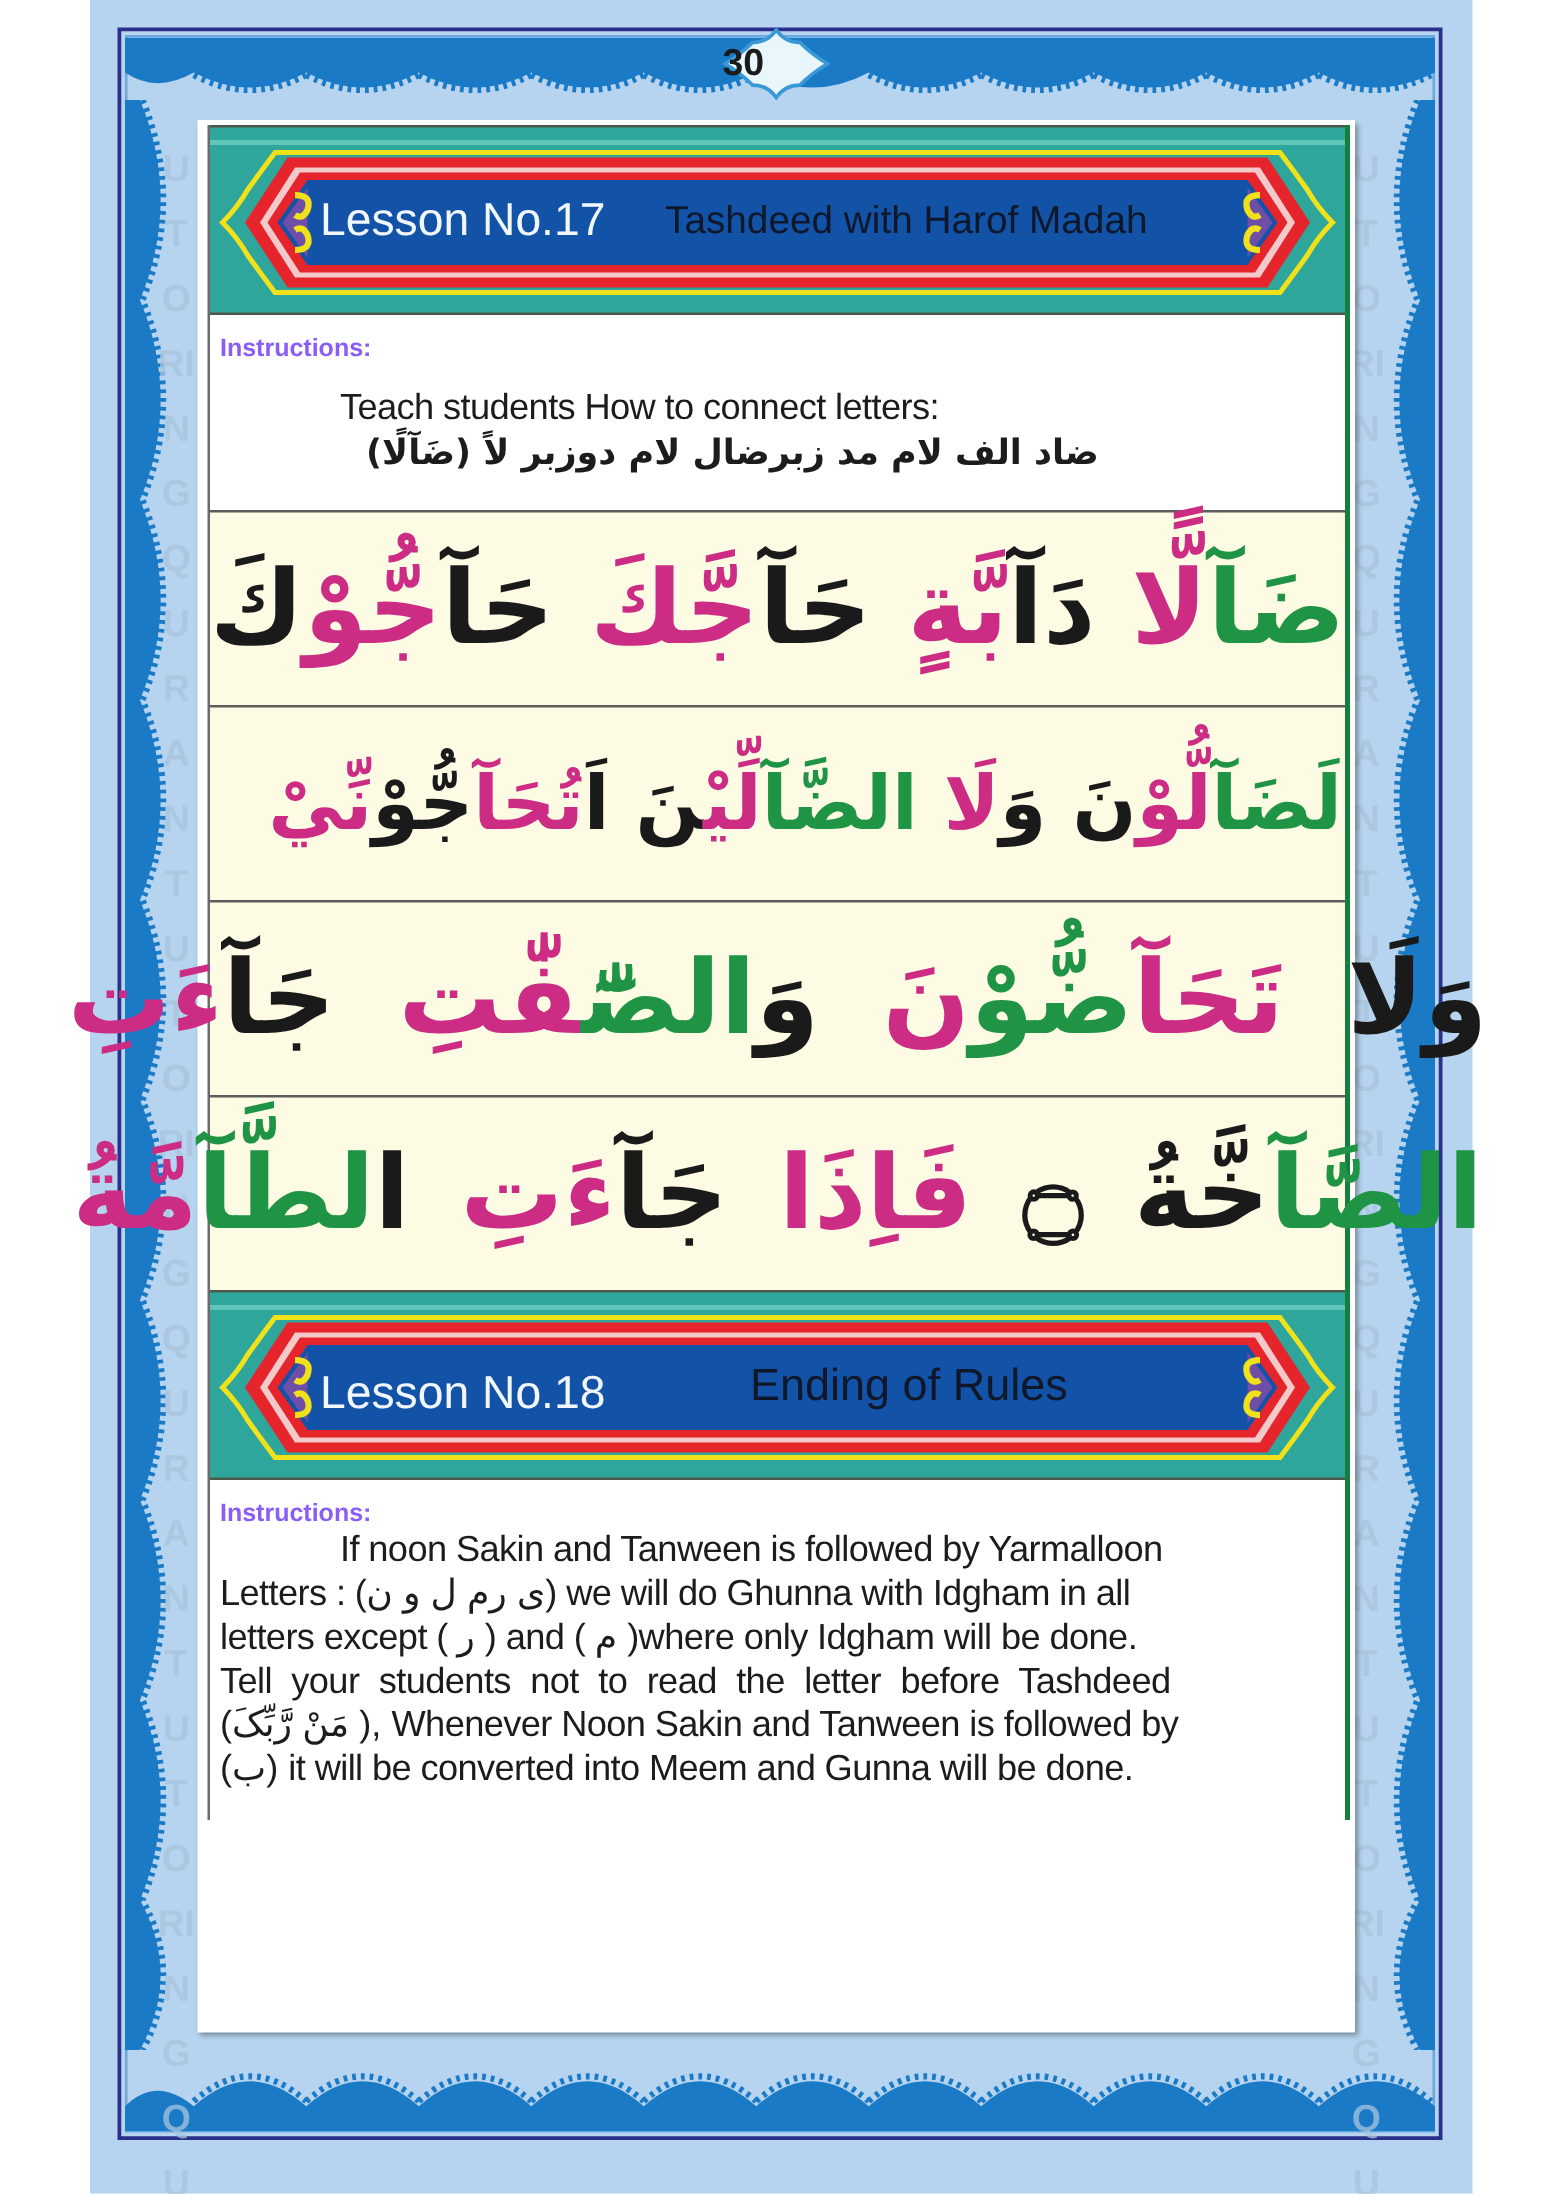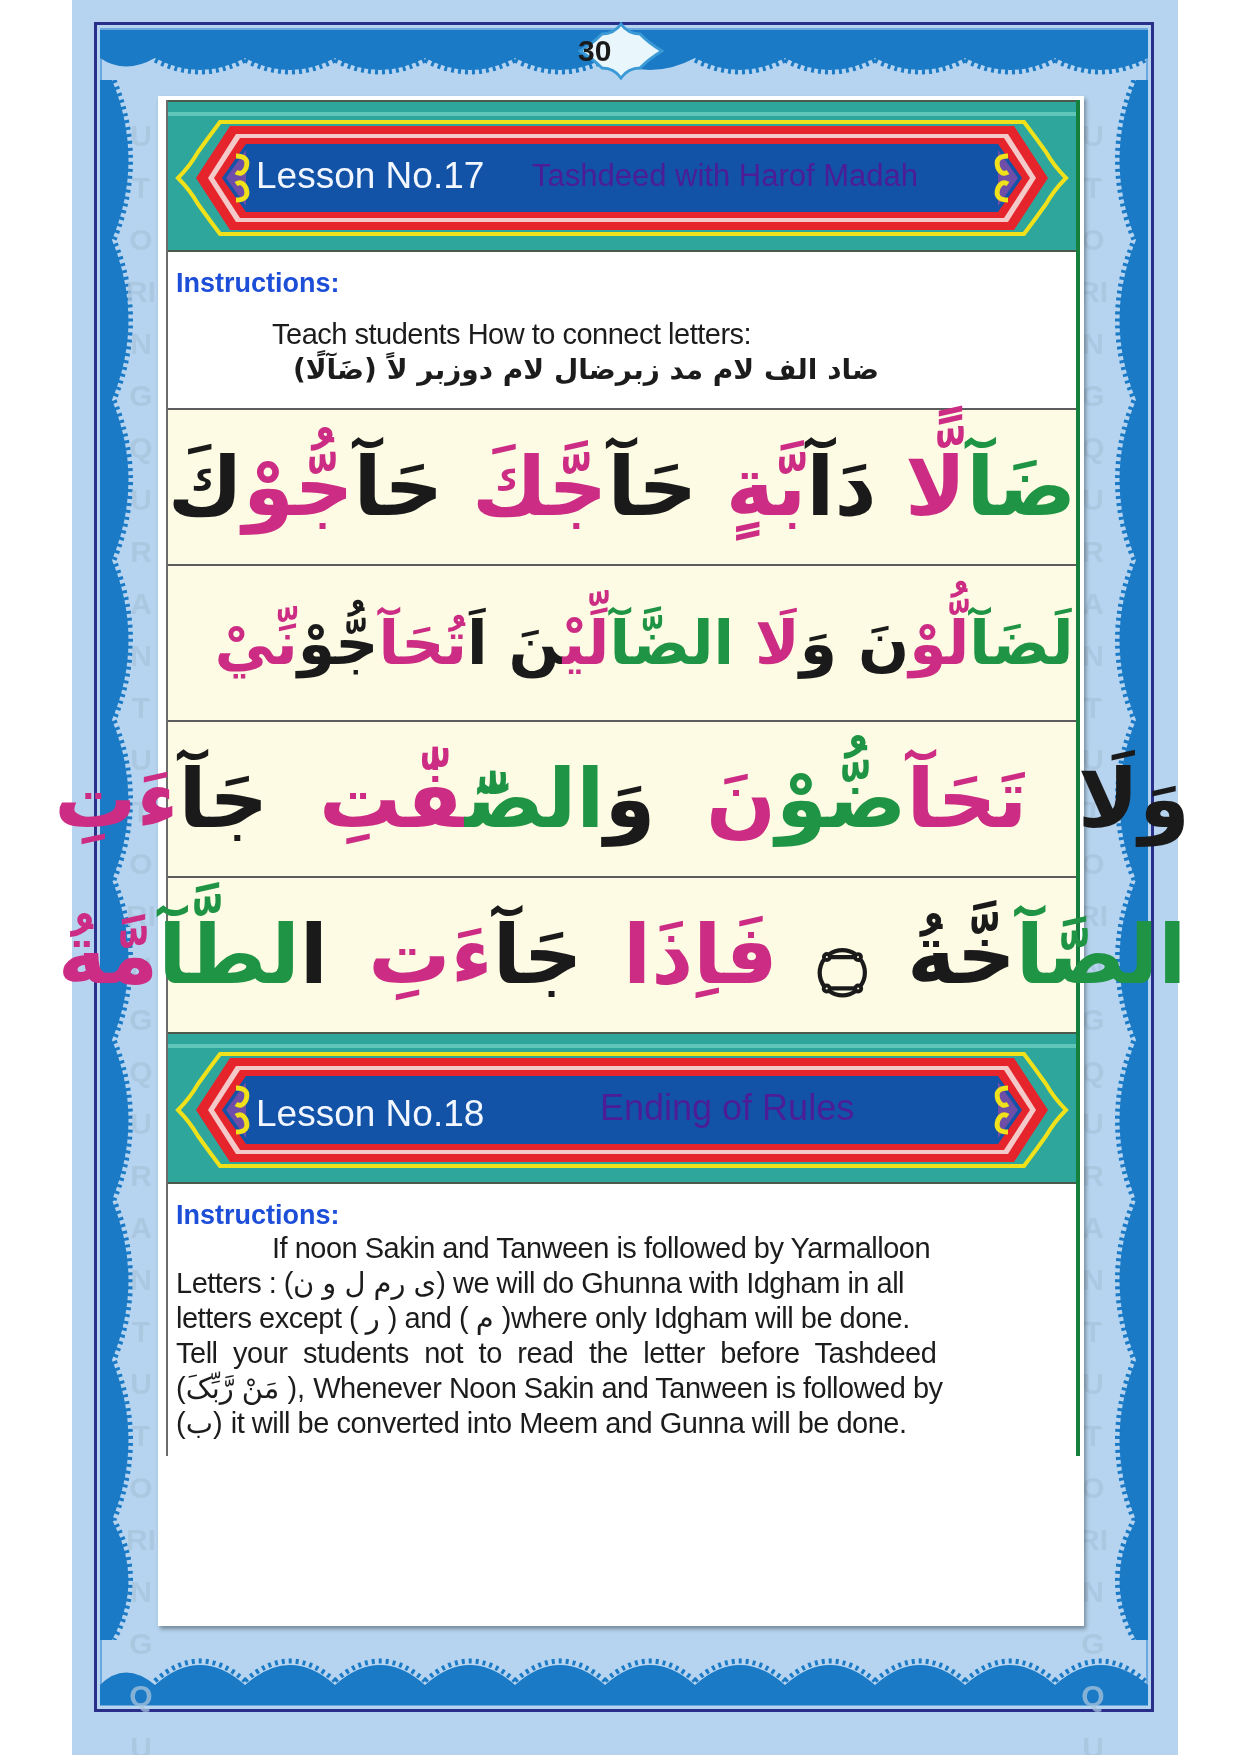--- a/index.html
+++ b/index.html
@@ -32,25 +32,25 @@
 
   
   .panel { position:absolute; left:158px; top:96px; width:926px; height:1530px; background:#ffffff; box-shadow:2px 3px 4px rgba(0,0,0,.35); }
   .panel-inner { position:absolute; left:8px; top:4px; width:908px; border-left:2px solid #6b6b6b; border-right:4px solid #15803d; }
 
   
   .banner { position:relative; height:152px; background:#2fa69b; border-top:2px solid #4b5a4a; border-bottom:2px solid #4b5a4a; box-sizing:border-box; }
   .banner .teal-stripe { position:absolute; left:0; right:0; top:10px; height:4px; background:#5fc6b9; }
   .banner svg.frame { position:absolute; left:0; top:0; }
   .banner-title { position:absolute; top:0; height:148px; line-height:148px; color:#f2f7ff; font-size:37px; white-space:nowrap; }
-  .banner-sub { position:absolute; top:0; height:148px; line-height:148px; color:#4c1d95; font-size:31px; white-space:nowrap; }
+  .banner-sub { position:absolute; top:0; height:148px; line-height:148px; color:#0f172a; font-size:31px; white-space:nowrap; }
 
   
   .instructions { position:relative; background:#ffffff; box-sizing:border-box; }
-  .instr-heading { color:#1d4ed8; font-weight:bold; font-size:27px; }
+  .instr-heading { color:#8b5cf6; font-weight:bold; font-size:20px; }
   .instr-text { color:#1c1c1c; font-size:29px; letter-spacing:-0.5px; }
   .urdu { font-family:"DejaVu Sans", sans-serif; font-weight:bold; direction:rtl; unicode-bidi:isolate; }
 
   
   .arabic-row { position:relative; height:156px; background:#fdfbe3; border-top:2px solid #5d5d5d; box-sizing:border-box; display:flex; align-items:center; justify-content:center; direction:rtl; }
   .arabic-row .ar { font-family:"DejaVu Sans", sans-serif; font-size:82px; font-weight:bold; line-height:1; white-space:nowrap; }
   .g { color:#1e9444; } .m { color:#cc2c83; } .k { color:#1a1a1a; } .b { color:#2b9fe0; }
 </style>
 </head>
 <body>

